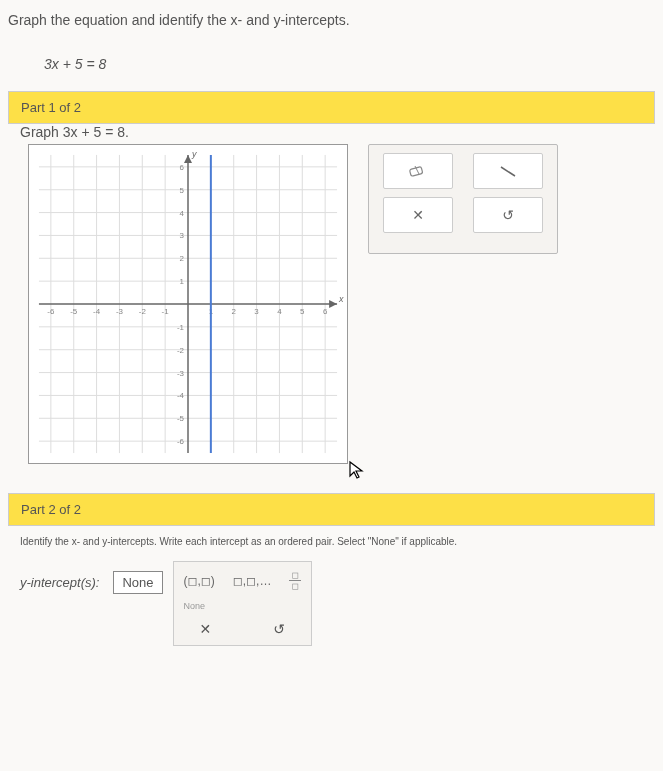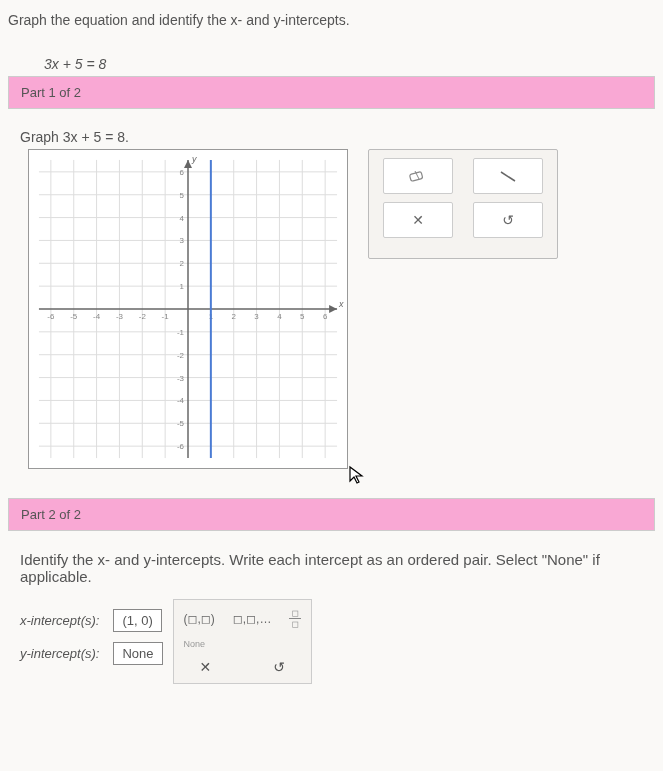--- a/index.html
+++ b/index.html
@@ -6,25 +6,25 @@
   body {
     margin: 0;
     padding: 8px;
     font-family: Arial, sans-serif;
     font-size: 13px;
     color: #555;
     background: #faf9f7;
     width: 663px;
   }
   .instruction { margin: 4px 0 28px 0; font-size: 14px; }
-  .equation { margin: 0 0 4px 36px; font-style: italic; font-size: 14px; }
+  .equation { margin: 0 0 19px 36px; font-style: italic; font-size: 14px; }
   .part-header {
-    background: #f9a8d4;
+    background: #fde047;
     padding: 8px 12px;
-    margin: 0 0 20px 0;
+    margin: 0 0 0 0;
     border: 1px solid #ccc;
     font-size: 13px;
   }
   .graph-line { margin: 0 0 4px 12px; font-size: 14px; }
   .graph-area { display: flex; gap: 20px; margin-left: 20px; margin-bottom: 24px; }
   .graph-box {
     width: 320px; height: 320px;
     border: 1px solid #999;
     position: relative;
     background: #fff;
@@ -176,28 +176,24 @@
 </div>
 
 <div class="cursor-icon">
   <svg width="18" height="22">
       <path d="M2 2 L2 16 L6 12 L9 18 L11 17 L8 11 L14 11 Z" fill="#fff" stroke="#000" stroke-width="1.2"></path>
     </svg>
 </div>
 
 <div class="part-header">Part 2 of 2</div>
 
-<div style="margin:10px 0 14px 12px; font-size:15px;">Identify the x- and y-intercepts. Write each intercept as an ordered pair. Select "None" if applicable.</div>
+<div style="margin:10px 0 14px 12px; font-size:10px;">Identify the x- and y-intercepts. Write each intercept as an ordered pair. Select "None" if applicable.</div>
 
 <div style="display:flex; align-items:flex-start;">
   <div>
-    <div class="answer-row">
-      <span class="answer-label">x-intercept(s):</span>
-      <span class="answer-box">(1, 0)</span>
-    </div>
     <div class="answer-row">
       <span class="answer-label">y-intercept(s):</span>
       <span class="answer-box">None</span>
     </div>
   </div>
 
   <div class="input-palette">
     <div class="ip-row">
       <span class="ip-btn">(◻,◻)</span>
       <span class="ip-btn">◻,◻,…</span>

